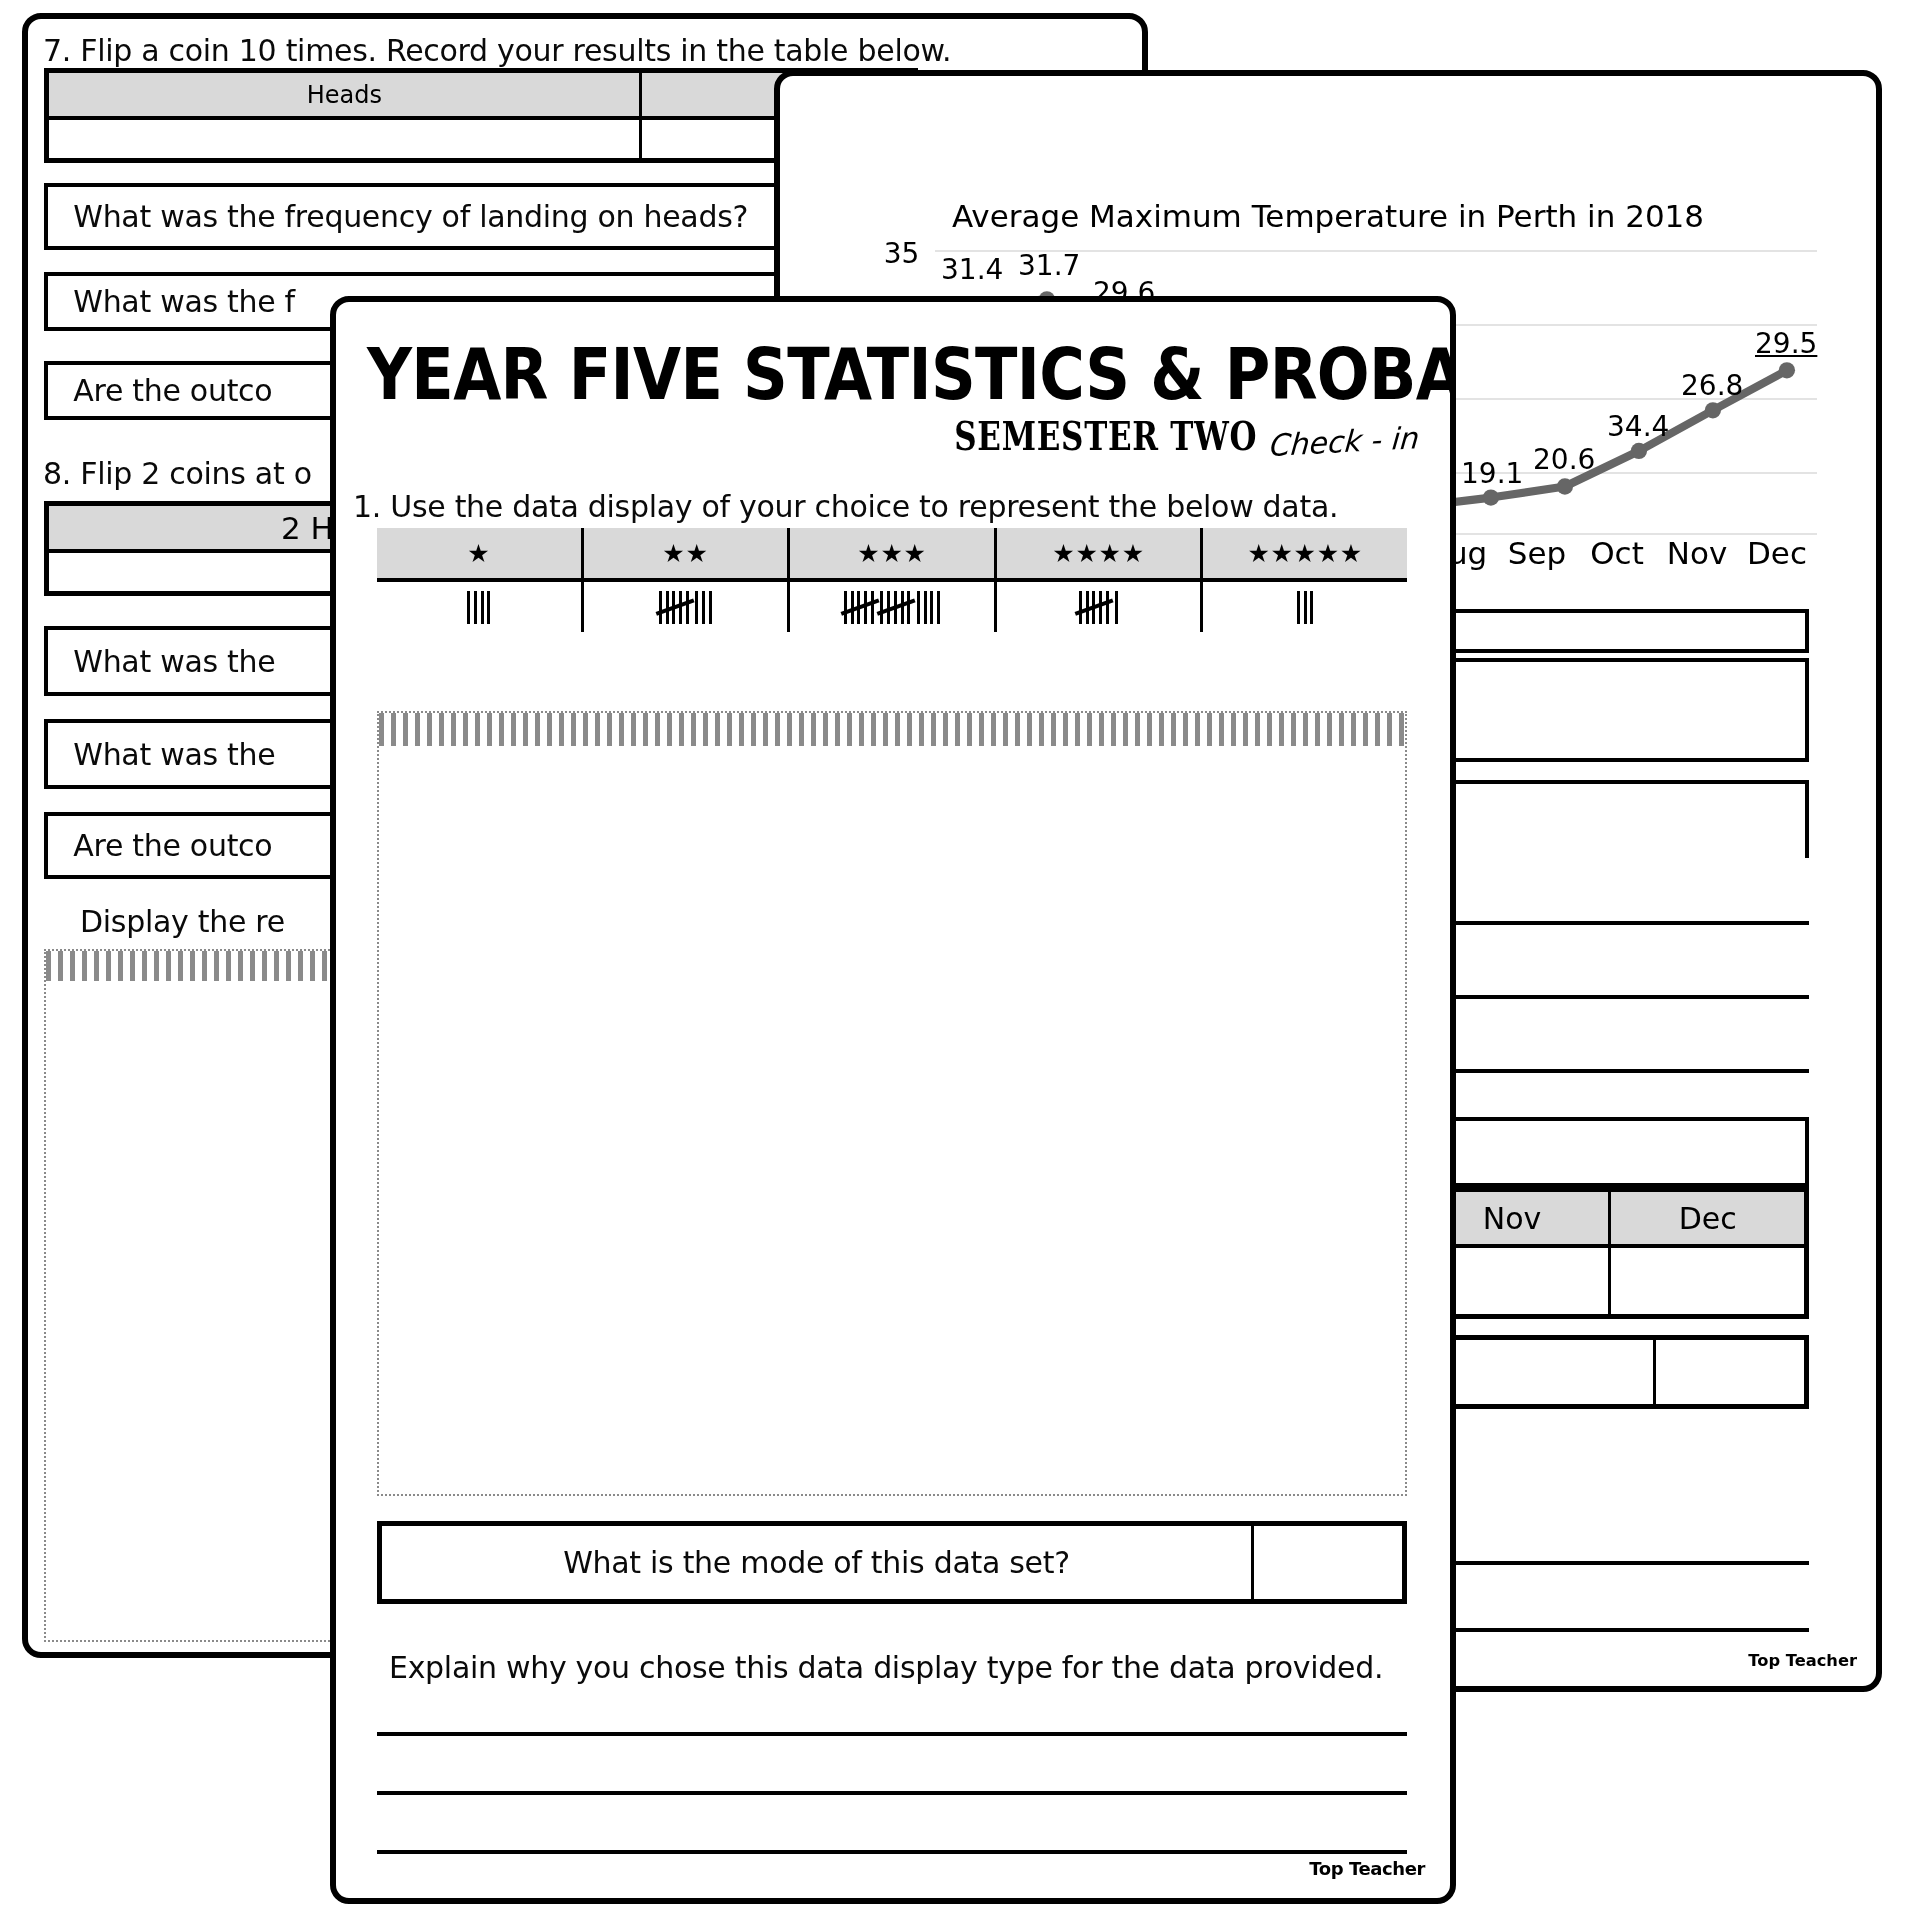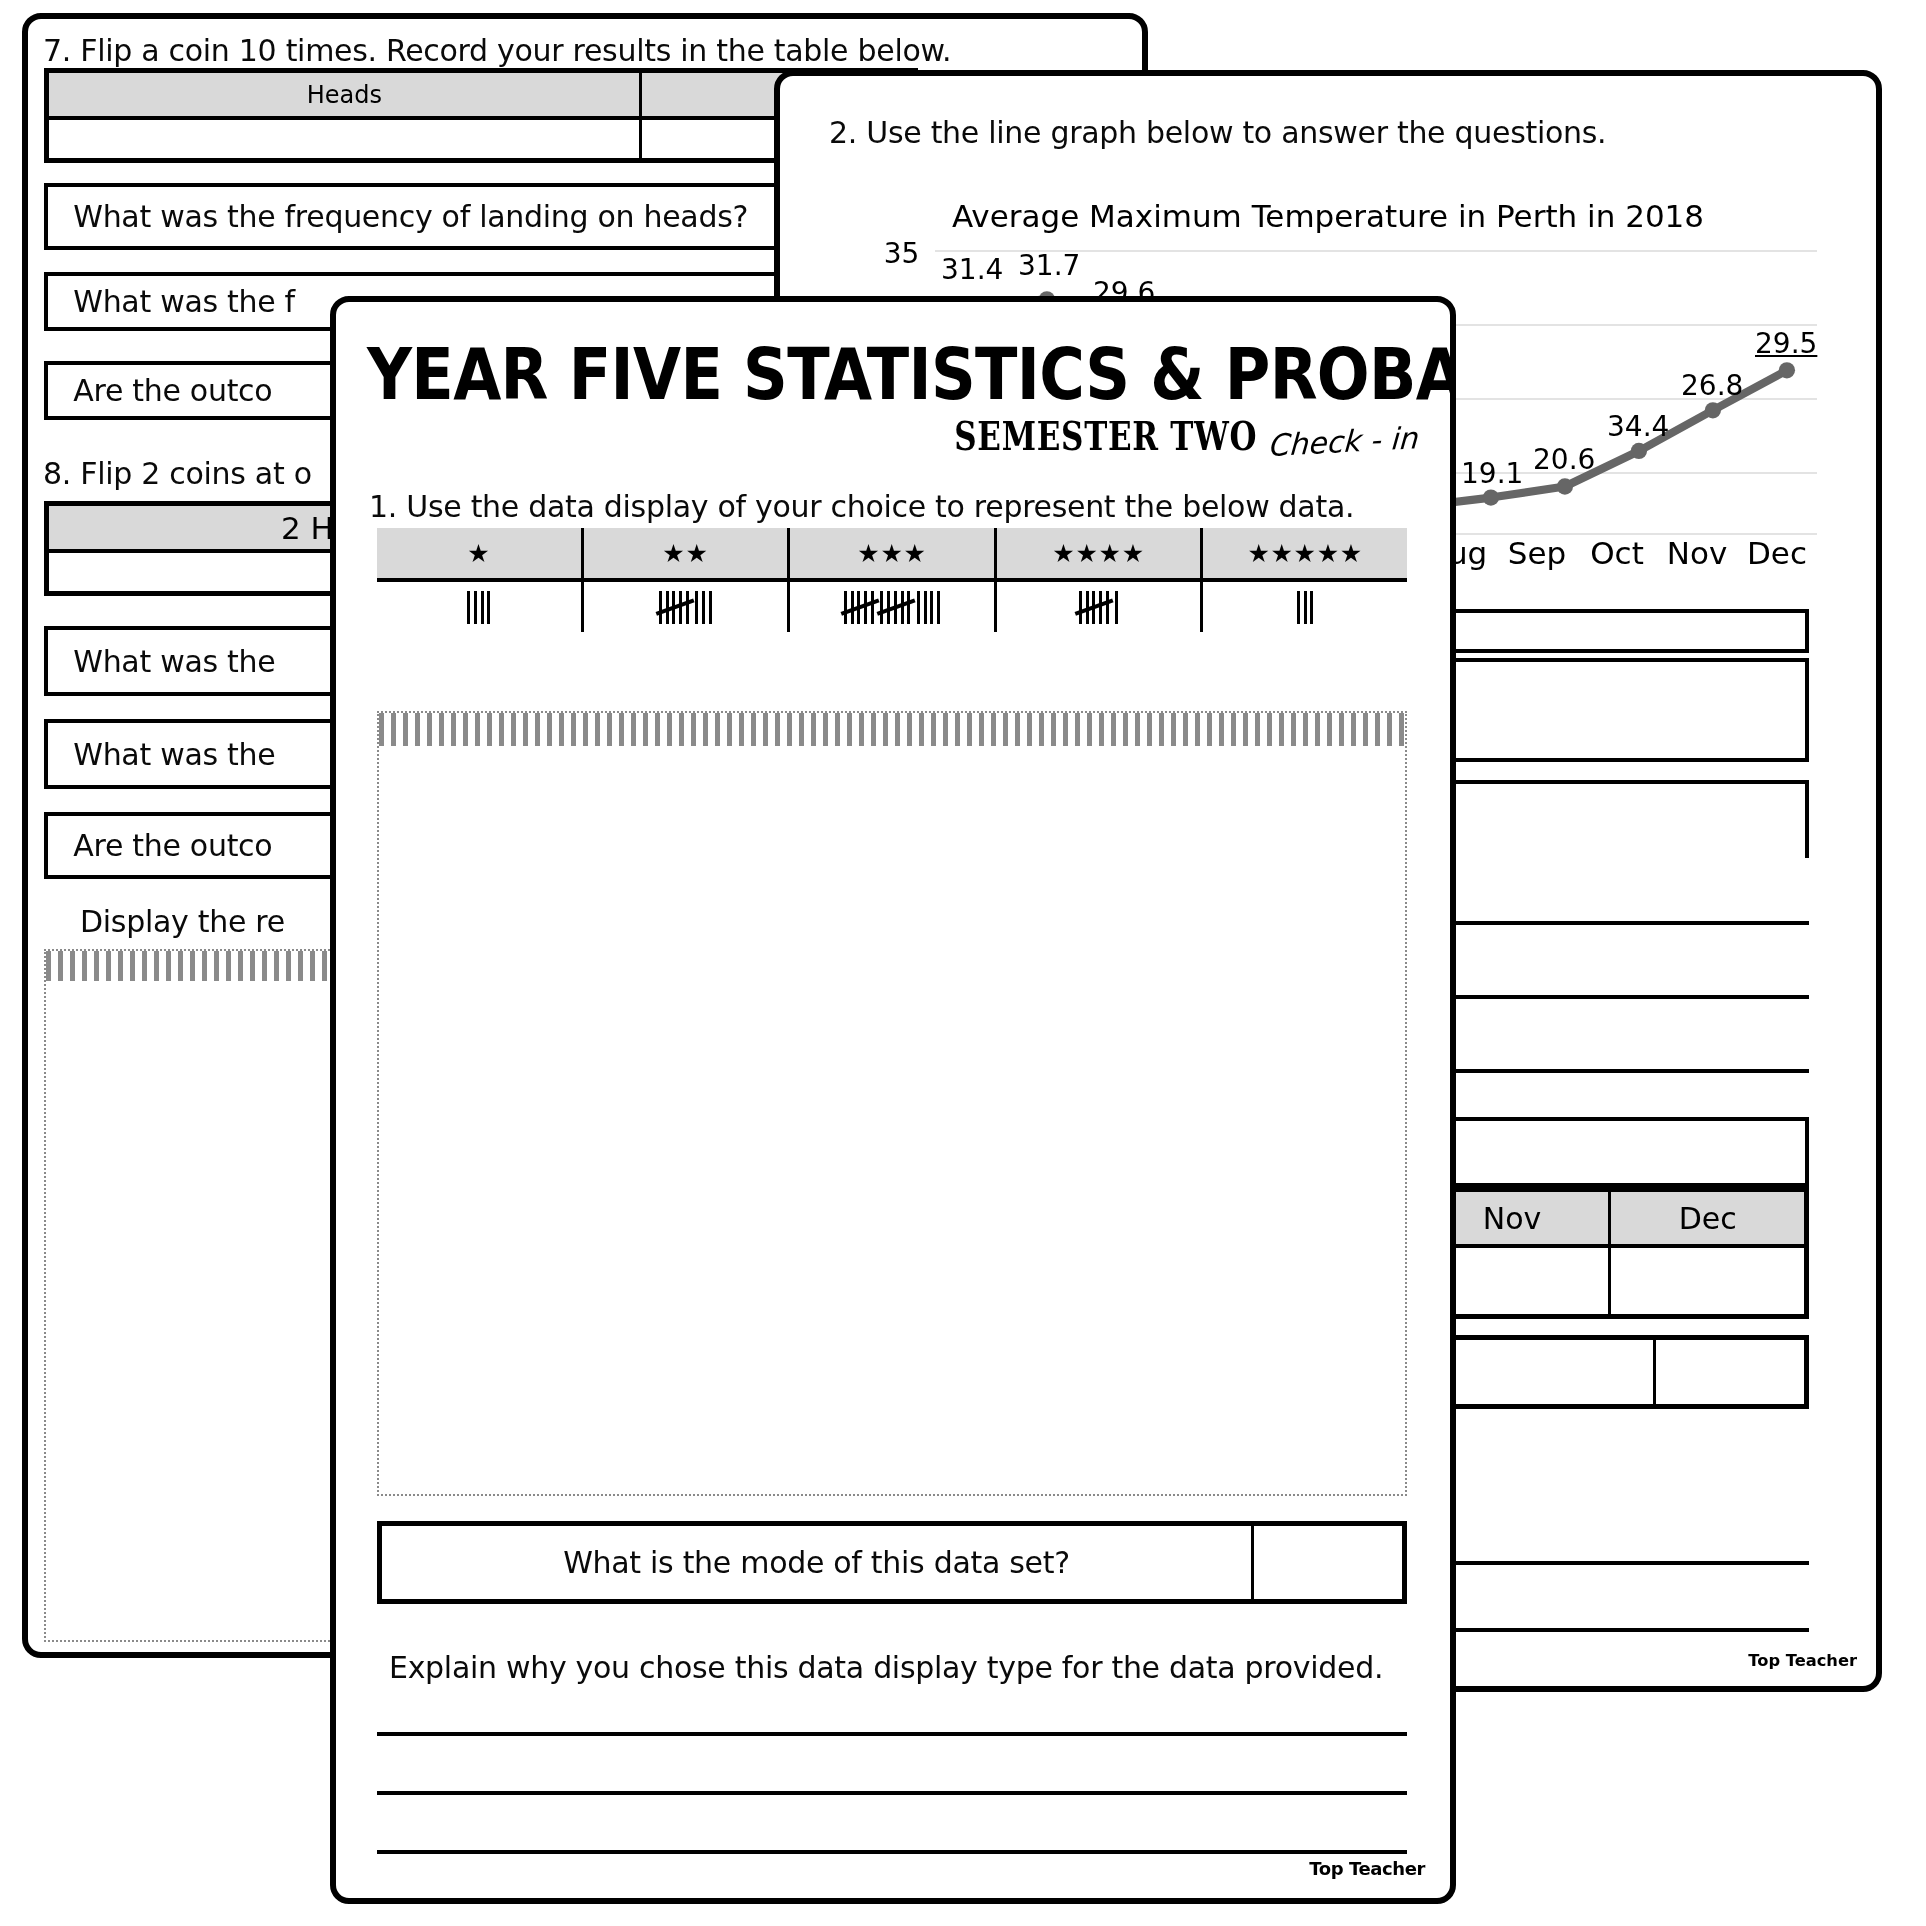--- a/index.html
+++ b/index.html
@@ -85,21 +85,21 @@
     transform: scaleY(1.25);
     transform-origin: left bottom;
   }
   #front-sub .checkin {
     font-family: "DejaVu Sans", sans-serif;
     font-size: 30px;
     font-style: italic;
     transform: rotate(-3deg) skewX(-8deg);
   }
 
-  #q1-text { position: absolute; left: 33px; top: 187px; }
+  #q1-text { position: absolute; left: 17px; top: 187px; }
 
   #critic-table {
     position: absolute; left: 41px; top: 226px;
     width: 1030px; height: 170px;
   }
   #critic-table .caption {
     height: 65px; background: #d9d9d9;
     border-bottom: 4.4px solid #000;
     display: flex; align-items: center; justify-content: center;
     font-family: "DejaVu Sans", sans-serif; font-size: 31px;
@@ -332,21 +332,20 @@
         <div class="gl-h" style="top:539px;"></div>
         <div class="gl-h" style="top:616px;"></div>
       </div>
 
     </div>
   </div>
 
   <div class="page" id="page-right">
     <div class="inner">
 
-      <div class="q-text" id="q2-text">2. Use the line graph below to answer the questions.</div>
 
       <div id="chart-title">Average Maximum Temperature in Perth in 2018</div>
 
       <div id="chart">
         <div class="ylab">°C</div>
 
         <div class="ytick" style="top:-9px;">35</div>
         <div class="ytick" style="top:65px;">30</div>
         <div class="ytick" style="top:139px;">25</div>
 

